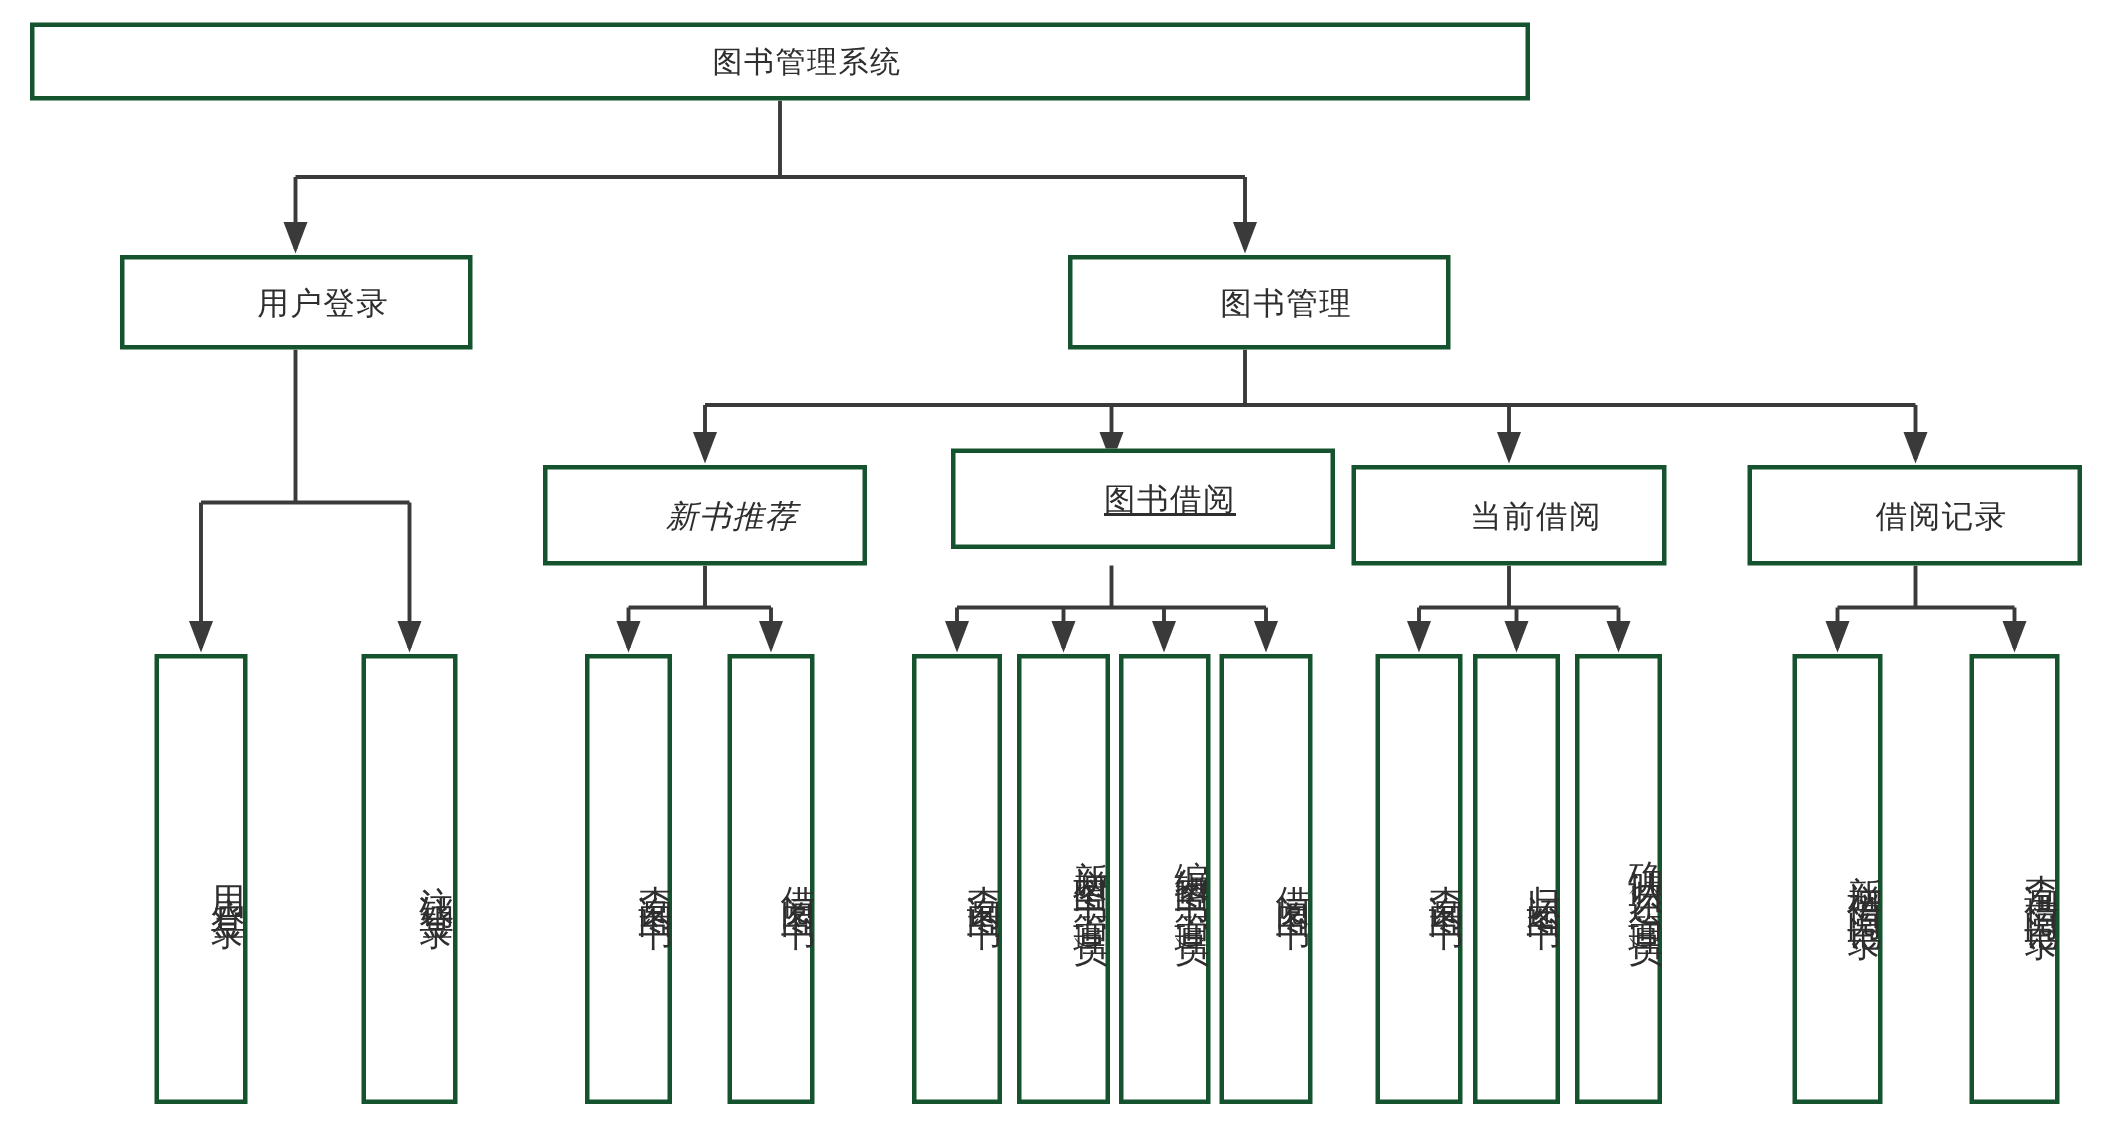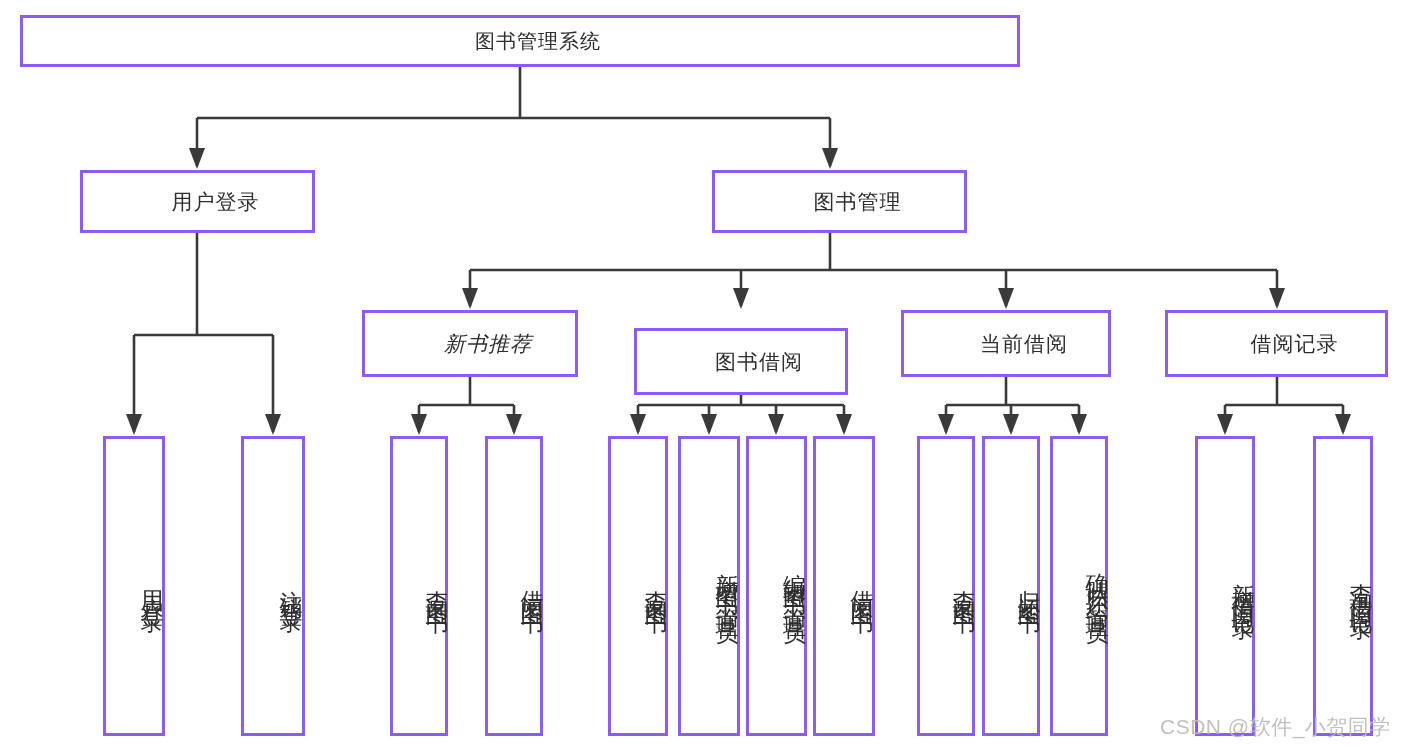--- a/index.html
+++ b/index.html
@@ -13,21 +13,21 @@
   }
   svg.connectors {
     position: absolute;
     left: 0; top: 0;
     width: 1405px; height: 747px;
   }
   .box {
     position: absolute;
     box-sizing: border-box;
     background: #ffffff;
-    border: 3px solid #8b5cf6;
+    border: 3px solid #14532d;
     display: flex;
     align-items: center;
     justify-content: center;
     color: #2e2e2e;
     padding-left: 36px;
   }
   .hbox { font-size: 21px; letter-spacing: 1px; }
   .root-box { font-size: 20px; }
   .vbox span {
     writing-mode: vertical-rl;
@@ -126,21 +126,21 @@
   <div class="box hbox" style="left:80px; top:170px; width:235px; height:63px;">
     <span>用户登录</span>
   </div>
   <div class="box hbox" style="left:712px; top:170px; width:255px; height:63px;">
     <span>图书管理</span>
   </div>
 
   <div class="box hbox" style="left:362px; top:310px; width:216px; height:67px;font-style:italic;">
     <span>新书推荐</span>
   </div>
-  <div class="box hbox" style="left:634px; top:328px; width:214px; height:67px;">
+  <div class="box hbox" style="left:634px; top:299px; width:256px; height:67px;text-decoration:underline;">
     <span>图书借阅</span>
   </div>
   <div class="box hbox" style="left:901px; top:310px; width:210px; height:67px;">
     <span>当前借阅</span>
   </div>
   <div class="box hbox" style="left:1165px; top:310px; width:223px; height:67px;">
     <span>借阅记录</span>
   </div>
 
   <div class="box vbox" style="left:103px; top:436px; width:62px; height:300px;">
@@ -180,15 +180,14 @@
     <span>确认归还（管理员）</span>
   </div>
 
   <div class="box vbox" style="left:1195px; top:436px; width:60px; height:300px;">
     <span>新增借阅记录</span>
   </div>
   <div class="box vbox" style="left:1313px; top:436px; width:60px; height:300px;">
     <span>查询借阅记录</span>
   </div>
 
-  <div class="watermark">CSDN @软件_小贺同学</div>
 
 </div>
 
 </body></html>

